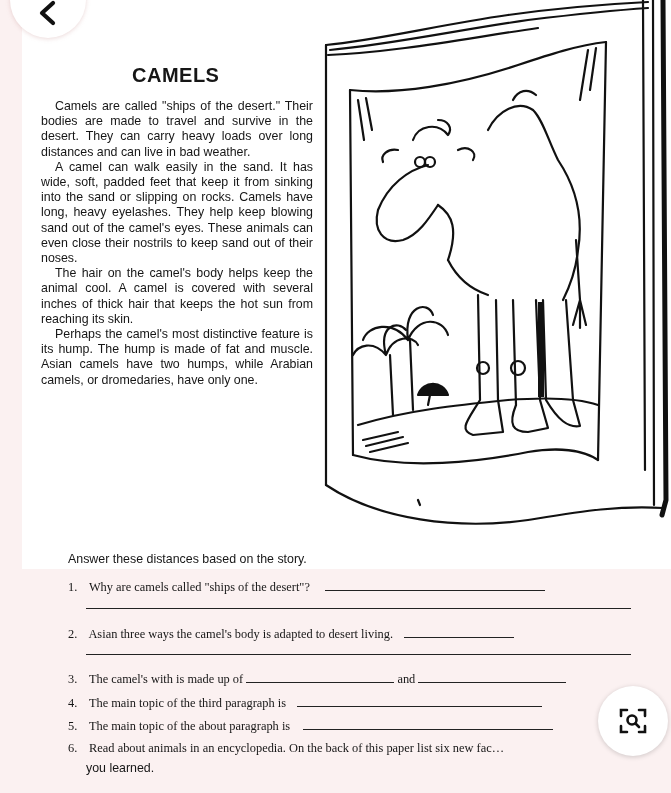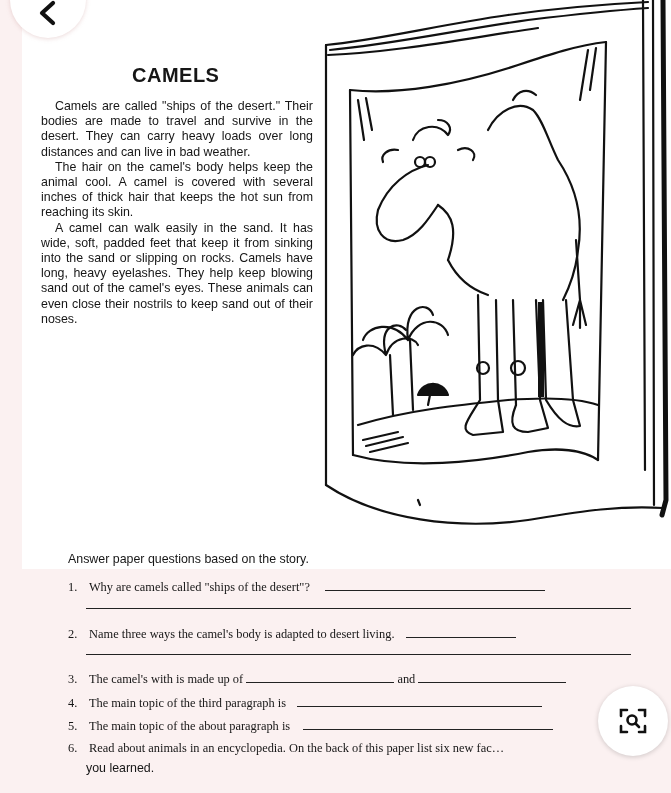--- a/index.html
+++ b/index.html
@@ -52,22 +52,23 @@
   </style>
 </head>
 <body>
 
 <div class="page">
 
   <div class="title">CAMELS</div>
 
   <div class="story">
     <p>Camels are called "ships of the desert." Their bodies are made to travel and survive in the desert. They can carry heavy loads over long distances and can live in bad weather.</p>
+    <p>A camel can walk easily in the sand. It has wide, soft, padded feet that keep it from sinking into the sand or slipping on rocks. Camels have long, heavy eyelashes. They help keep blowing sand out of the camel's eyes. These animals can even close their nostrils to keep sand out of their noses.</p>
     <p>The hair on the camel's body helps keep the animal cool. A camel is covered with several inches of thick hair that keeps the hot sun from reaching its skin.</p>
-    <p>A camel can walk easily in the sand. It has wide, soft, padded feet that keep it from sinking into the sand or slipping on rocks. Camels have long, heavy eyelashes. They help keep blowing sand out of the camel's eyes. These animals can even close their nostrils to keep sand out of their noses.</p>
+    <p>Perhaps the camel's most distinctive feature is its hump. The hump is made of fat and muscle. Asian camels have two humps, while Arabian camels, or dromedaries, have only one.</p>
   </div>
 
   <svg class="illustration" viewBox="0 0 360 535" fill="none" stroke="#111" stroke-width="2.2" stroke-linecap="round" stroke-linejoin="round">
 
     <path d="M345 0 L348 500 L344 515" stroke-width="5"></path>
     <path d="M335 0 L336 505"></path>
     <path d="M325 0 L327 470"></path>
 
     <path d="M8 45 C60 40 120 25 190 15 C240 8 290 4 330 2"></path>
     <path d="M12 50 C70 45 140 30 210 20 C260 14 300 10 330 8"></path>
@@ -107,32 +108,32 @@
     <rect x="220" y="302" width="6" height="95" fill="#111" stroke="none"></rect>
     <circle cx="165" cy="368" r="6"></circle>
       <circle cx="200" cy="368" r="7"></circle>
 
     <path d="M258 240 L262 300 M262 300 L255 325 M262 300 L268 325 M262 300 L262 328"></path>
 
     <path d="M100 500 L102 505"></path>
   </svg>
 
   <div class="questions">
-    <div class="q-intro">Answer paper questions based on the story.</div>
+    <div class="q-intro">Answer these distances based on the story.</div>
 
     <div class="q" style="top:27px">
       <span class="num">1.</span>
       <span>Why are camels called "ships of the desert"?</span>
       <span class="blank" style="width:220px;margin-left:12px"></span>
     </div>
     <div class="line-only" style="left:18px;top:56px;width:545px"></div>
 
     <div class="q" style="top:74px">
       <span class="num">2.</span>
-      <span>Name three ways the camel's body is adapted to desert living.</span>
+      <span>Asian three ways the camel's body is adapted to desert living.</span>
       <span class="blank" style="width:110px;margin-left:8px"></span>
     </div>
     <div class="line-only" style="left:18px;top:102px;width:545px"></div>
 
     <div class="q" style="top:119px">
       <span class="num">3.</span>
       <span>The camel's with is made up of</span>
       <span class="blank" style="width:148px"></span>
       <span>and</span>
       <span class="blank" style="width:148px"></span>

